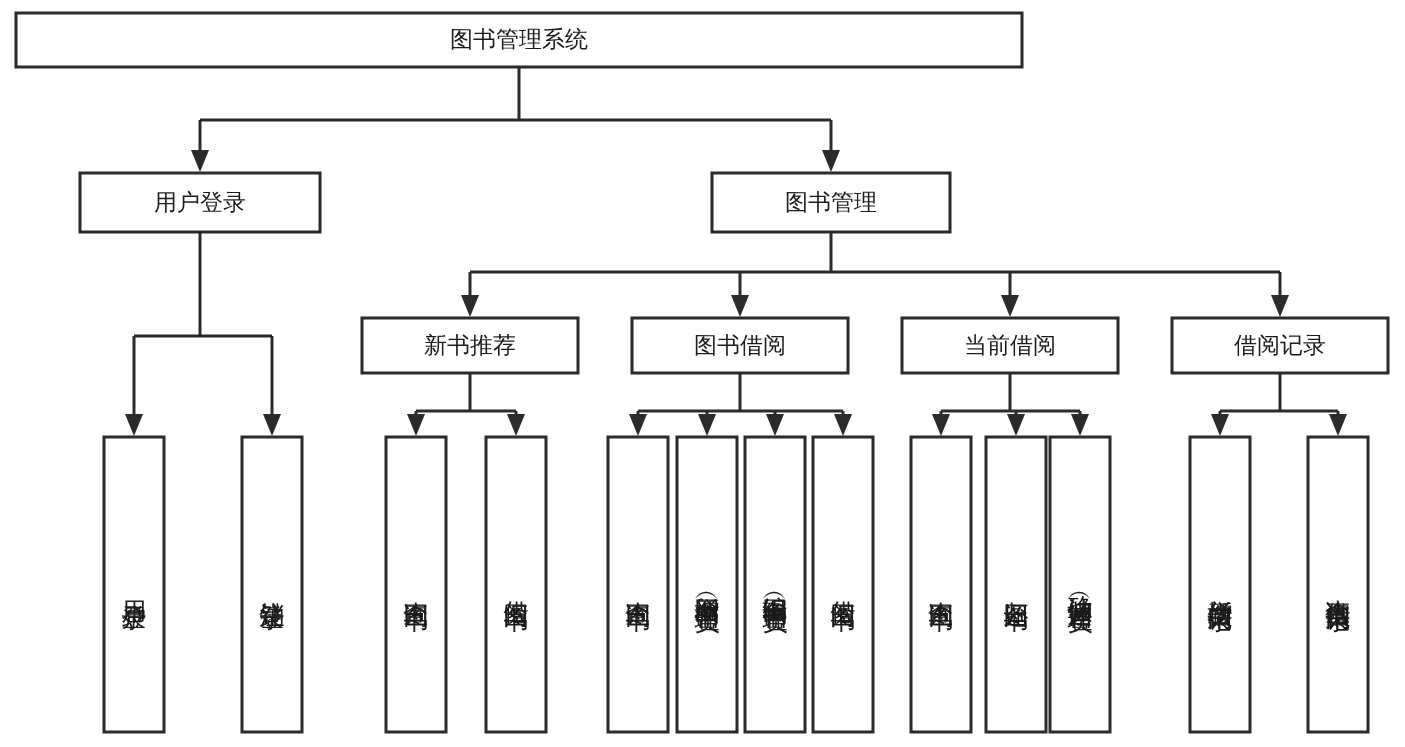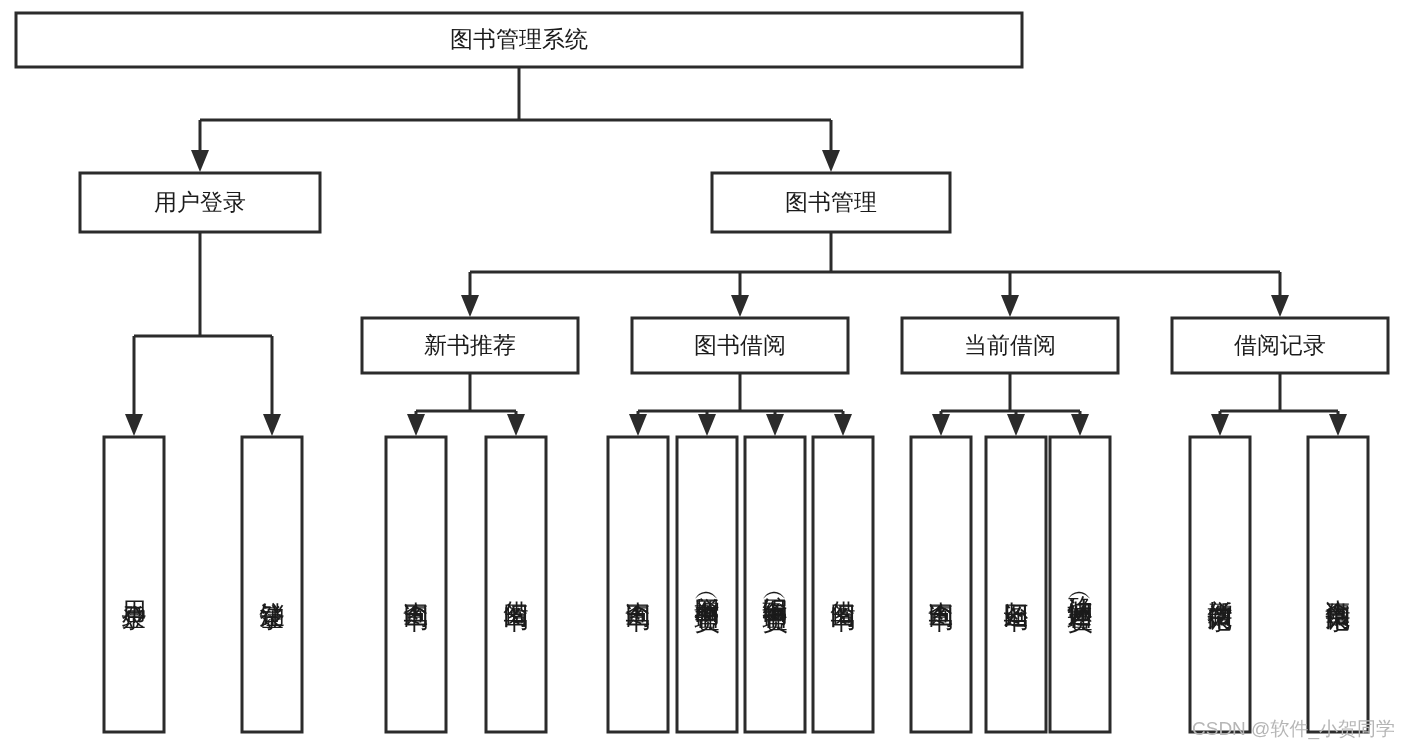--- a/index.html
+++ b/index.html
@@ -174,15 +174,14 @@
       <div class="node-label-v" style="left: 677px; top: 437px; width: 60px; height: 295px;">新增图书（管理员）</div>
       <div class="node-label-v" style="left: 745px; top: 437px; width: 60px; height: 295px;">编辑图书（管理员）</div>
       <div class="node-label-v" style="left: 813px; top: 437px; width: 60px; height: 295px;">借阅图书</div>
       <div class="node-label-v" style="left: 911px; top: 437px; width: 60px; height: 295px;">查询图书</div>
       <div class="node-label-v" style="left: 986px; top: 437px; width: 60px; height: 295px;">归还图书</div>
       <div class="node-label-v" style="left: 1050px; top: 437px; width: 60px; height: 295px;">确认归还（管理员）</div>
       <div class="node-label-v" style="left: 1190px; top: 437px; width: 60px; height: 295px;">新增借阅记录</div>
       <div class="node-label-v" style="left: 1308px; top: 437px; width: 60px; height: 295px;">查询借阅记录</div>
     </div>
 
-  <div class="watermark" style="left: 1192px; top: 716px;">CSDN @软件_小贺同学</div>
 
 </div>
 
 </body></html>

